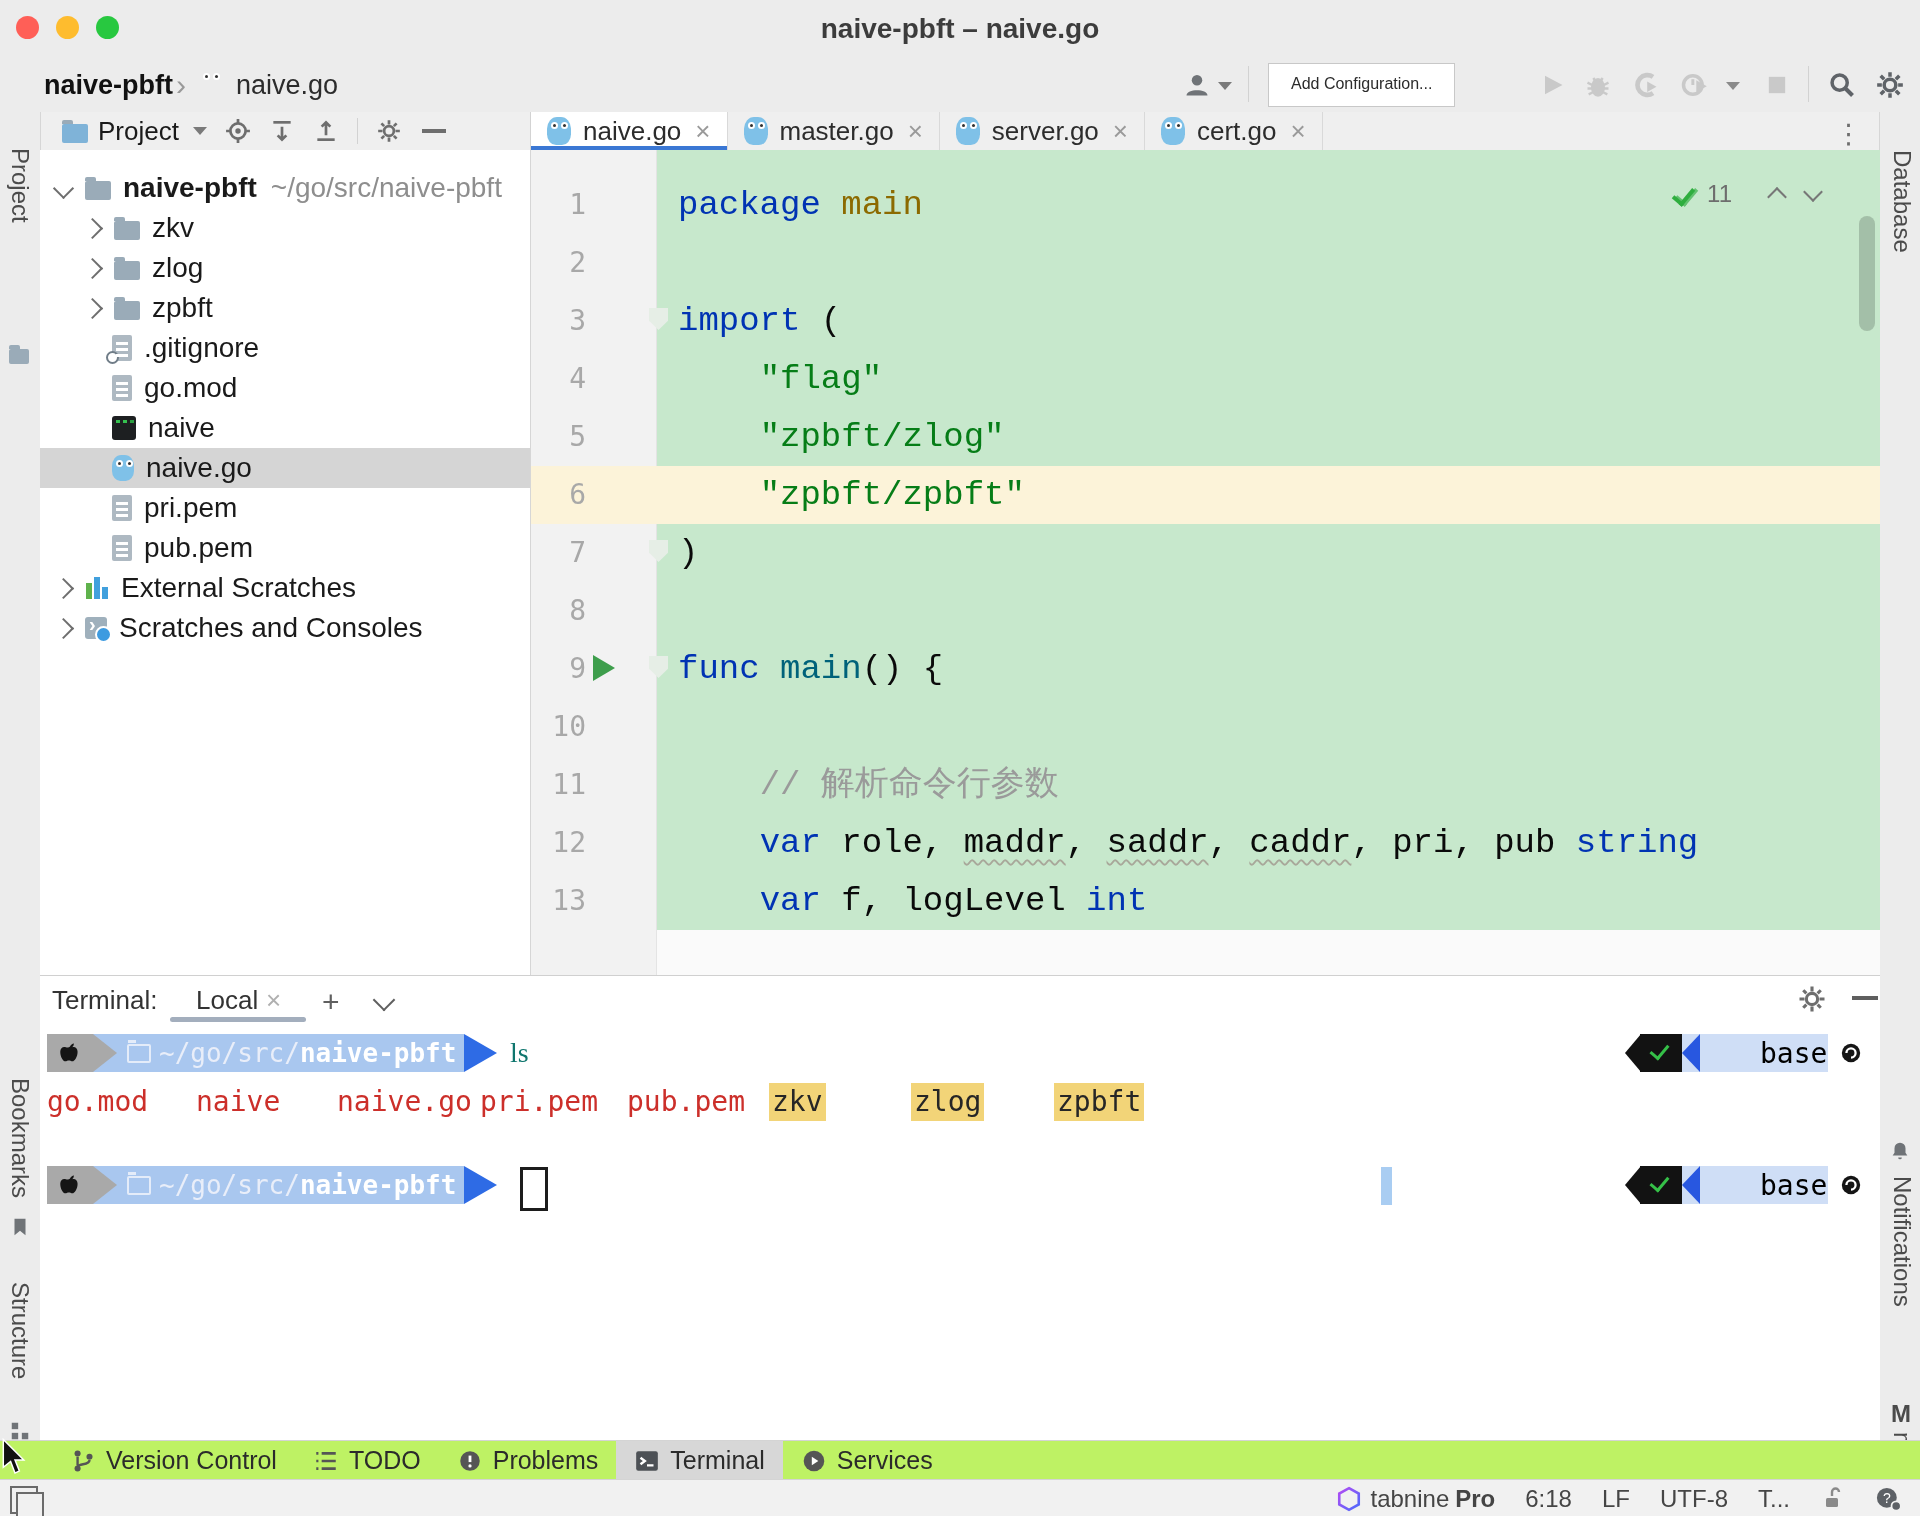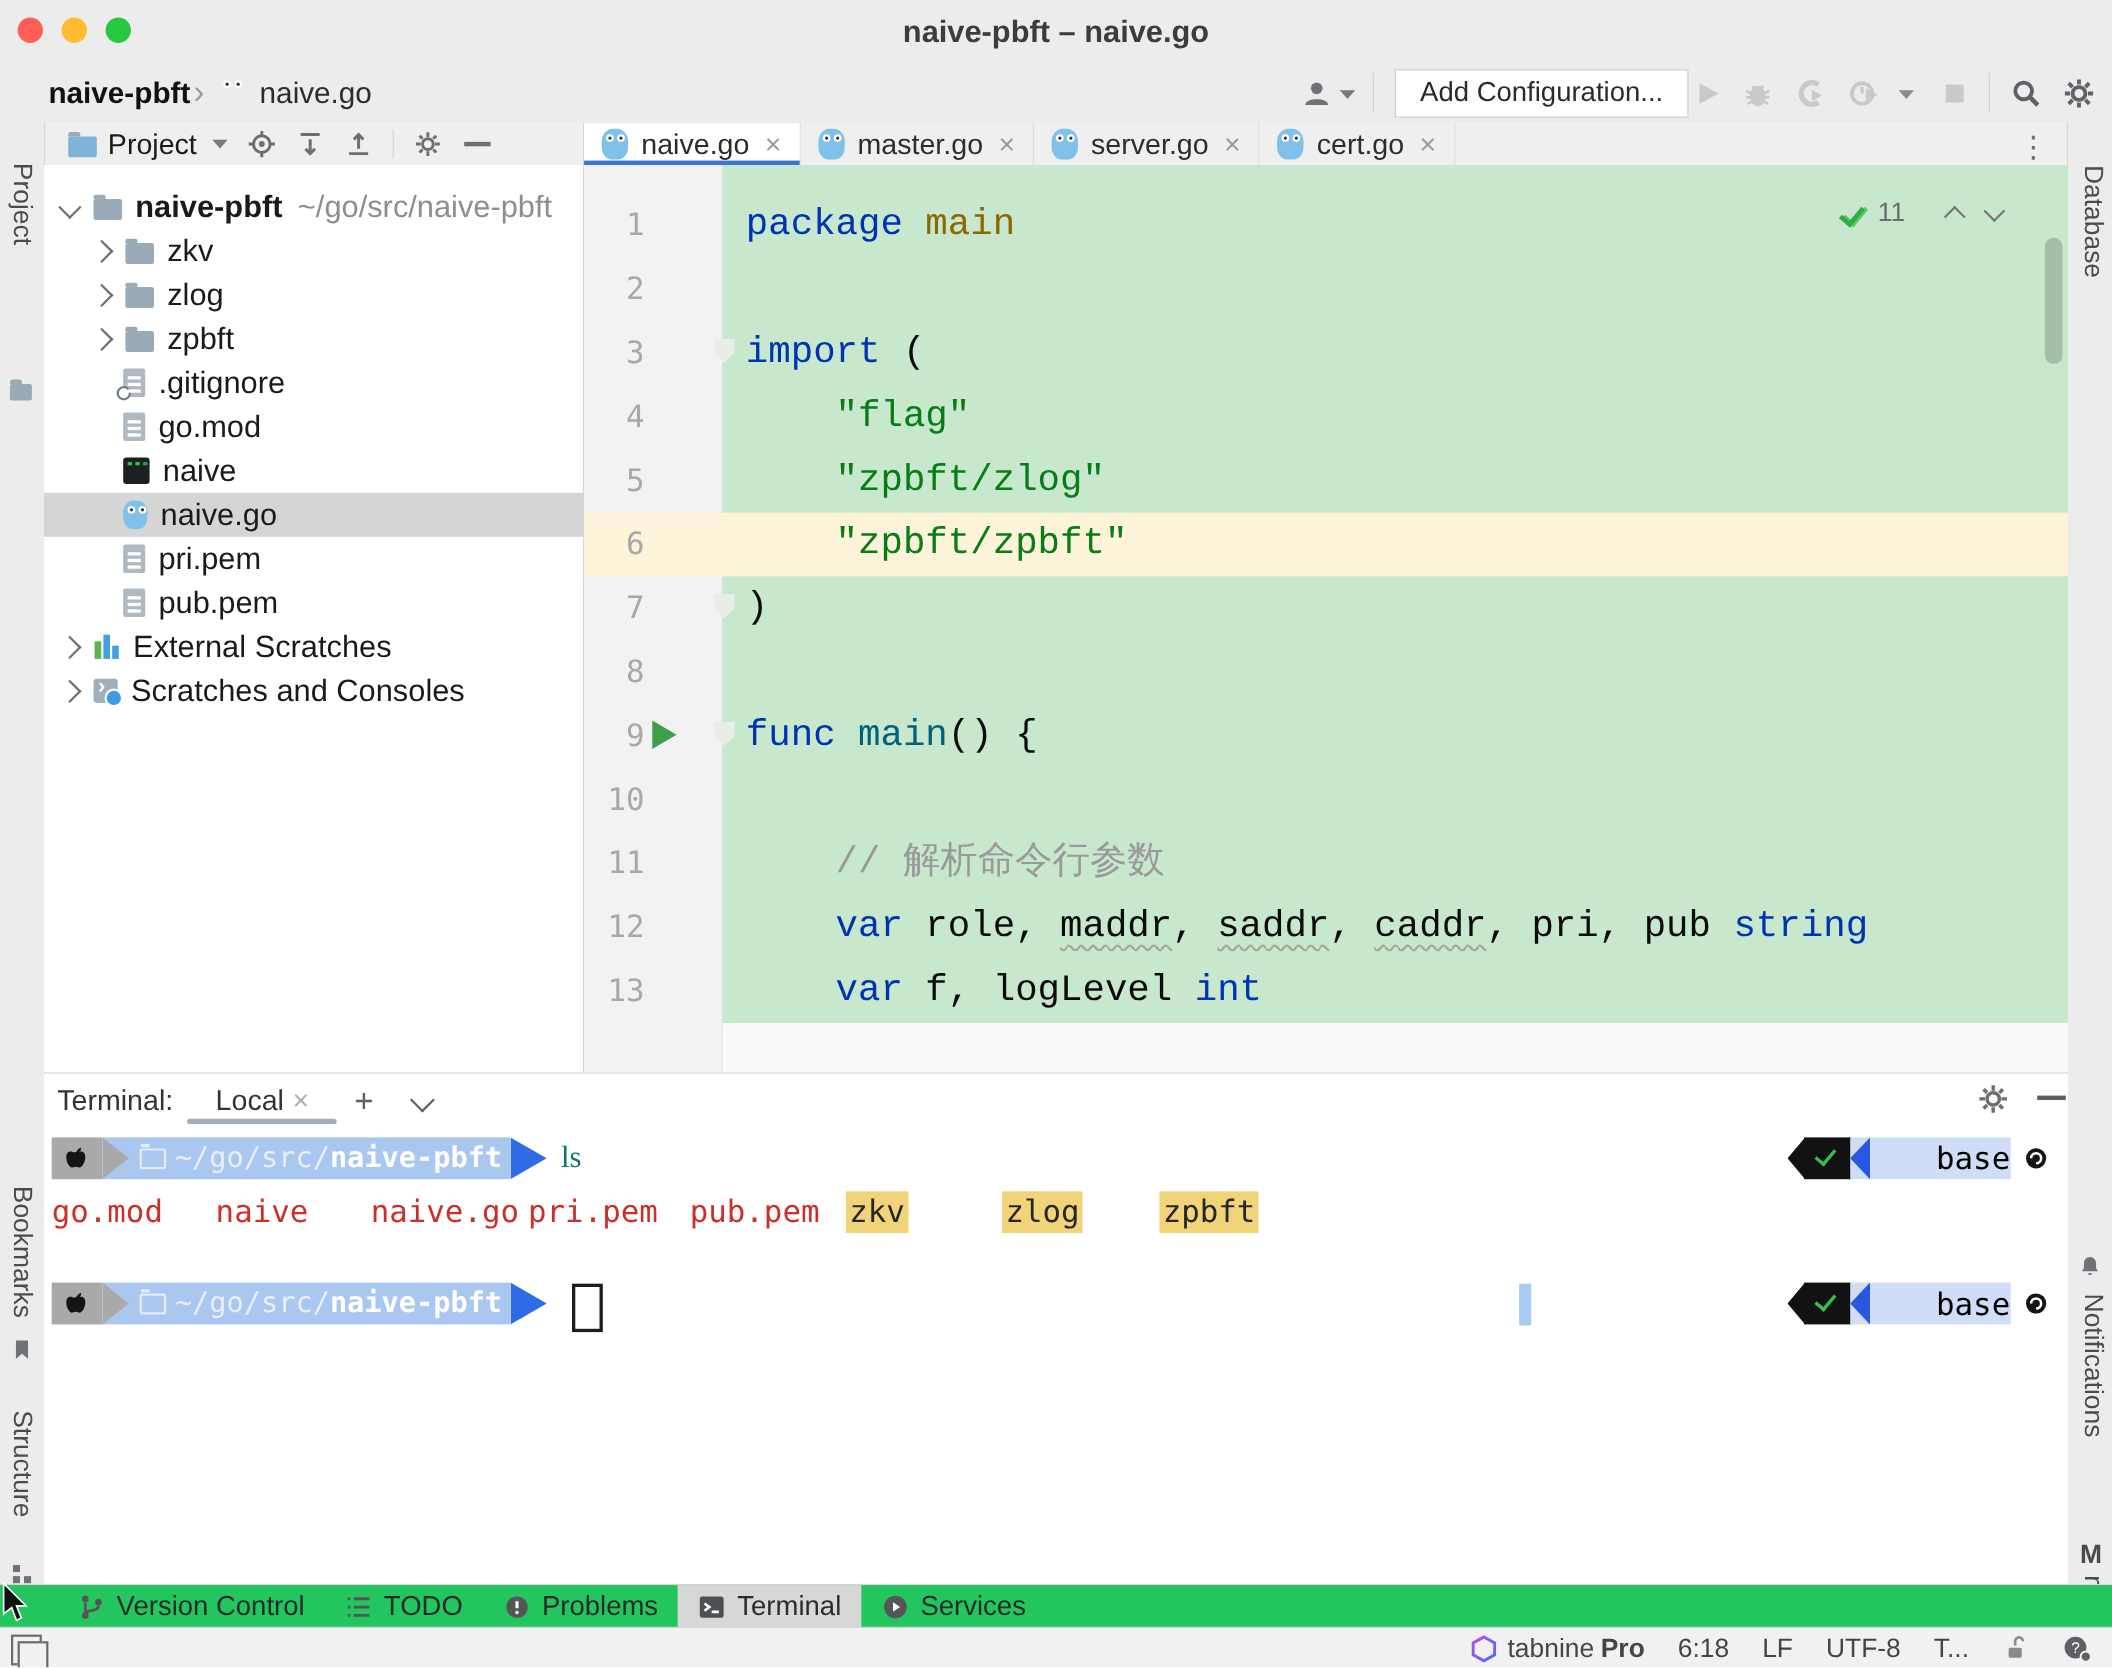--- a/index.html
+++ b/index.html
@@ -9,21 +9,21 @@
   .titlebar{position:absolute;left:0;top:0;width:1920px;height:56px;background:#ececec;border-bottom:1px solid #dcdcdc;}
   .tl{position:absolute;top:16px;width:23px;height:23px;border-radius:50%;}
   .tl.red{left:16px;background:#ff5f57;} .tl.yellow{left:56px;background:#febc2e;} .tl.green{left:96px;background:#28c840;}
   .wtitle{position:absolute;left:0;right:0;top:13px;text-align:center;font-size:28px;font-weight:bold;color:#3c3c3c;}
   .navbar{position:absolute;left:0;top:56px;width:1920px;height:56px;background:#ececec;}
   .crumb-proj{position:absolute;left:44px;top:14px;font-size:27px;font-weight:bold;color:#111;}
   .crumb-sep{position:absolute;left:176px;top:12px;font-size:30px;color:#9a9a9a;}
   .crumb-file{position:absolute;left:236px;top:14px;font-size:27px;color:#2c2c2c;}
   .nav-gopher{position:absolute;left:199px;top:12px;}
   .addcfg{position:absolute;left:1268px;top:7px;height:42px;padding:0 22px;background:#fff;border:1.5px solid #c8c8c8;
-          border-radius:0;font-size:25px;color:#2b2b2b;line-height:40px;}
+          border-radius:0;font-size:16px;color:#2b2b2b;line-height:40px;}
   .navico{position:absolute;top:15px;width:28px;height:28px;}
   .vdiv{position:absolute;top:10px;width:1px;height:36px;background:#d2d2d2;}
   .caret-down{width:0;height:0;border-left:7px solid transparent;border-right:7px solid transparent;border-top:8px solid #7a7a7a;}
   
   .band{position:absolute;left:0;top:112px;width:1920px;height:38px;background:#efefef;border-bottom:1px solid #d3d3d3;}
   .phead{position:absolute;left:40px;top:112px;width:490px;height:38px;border-right:1px solid #d3d3d3;display:flex;align-items:center;}
   .phead .title{font-size:26px;color:#1a1a1a;margin-left:10px;}
   .hico{width:26px;height:26px;margin-left:18px;flex:none;}
   
   .tabs{position:absolute;left:531px;top:112px;width:1349px;height:38px;display:flex;}
@@ -126,21 +126,21 @@
   .bluebar{position:absolute;left:1341px;top:145px;width:11px;height:38px;background:#a9cdf2;}
   .rpill{position:absolute;height:38px;}
   .rp-chevL{position:absolute;left:0;top:0;width:16px;height:38px;background:#121212;clip-path:polygon(100% 0,0 50%,100% 100%);}
   .rp-black{position:absolute;left:15px;top:0;width:43px;height:38px;background:#121212;}
   .rp-check{position:absolute;left:14px;top:7px;width:8px;height:15px;border-right:3.5px solid #35c048;border-bottom:3.5px solid #35c048;transform:rotate(40deg);}
   .rp-blue{position:absolute;left:57px;top:0;width:18px;height:38px;background:#2857e0;clip-path:polygon(100% 0,0 50%,100% 100%);z-index:2;}
   .rp-light{position:absolute;left:57px;top:0;width:146px;height:38px;background:#cfdef6;}
   .rp-env{position:absolute;left:78px;top:3px;color:#000000;}
   .rp-conda{position:absolute;left:158px;top:8px;width:22px;height:22px;}
   
-  .toolbar-bottom{position:absolute;left:0;top:1440px;width:1920px;height:39px;background:#22c55e;border-top:1px solid #d4d4d4;display:flex;align-items:center;}
+  .toolbar-bottom{position:absolute;left:0;top:1440px;width:1920px;height:39px;background:#bef264;border-top:1px solid #d4d4d4;display:flex;align-items:center;}
   .tbtn{display:flex;align-items:center;height:39px;padding:0 18px;font-size:25px;color:#2b2b2b;}
   .tbtn.active{background:#d7d7d7;}
   .tbtn svg{margin-right:10px;}
   .statusbar{position:absolute;left:0;top:1479px;width:1920px;height:37px;background:#f1f1f1;border-top:1px solid #d4d4d4;font-size:24px;color:#454545;text-align:right;}
   .sb-right{position:absolute;right:18px;top:0;height:37px;display:flex;align-items:center;gap:30px;}
   .sb-item{white-space:nowrap;display:flex;align-items:center;}
   .sb-pro{font-weight:bold;margin-left:6px;}
   .sb-win{position:absolute;left:10px;top:6px;width:24px;height:24px;border:2.5px solid #6b6b6b;}
   .sb-win::before{content:"";position:absolute;left:4px;top:4px;right:-8px;bottom:-8px;border:2.5px solid #6b6b6b;background:#f1f1f1;}
   .cursor-arrow{position:absolute;left:0px;top:1438px;z-index:50;}

